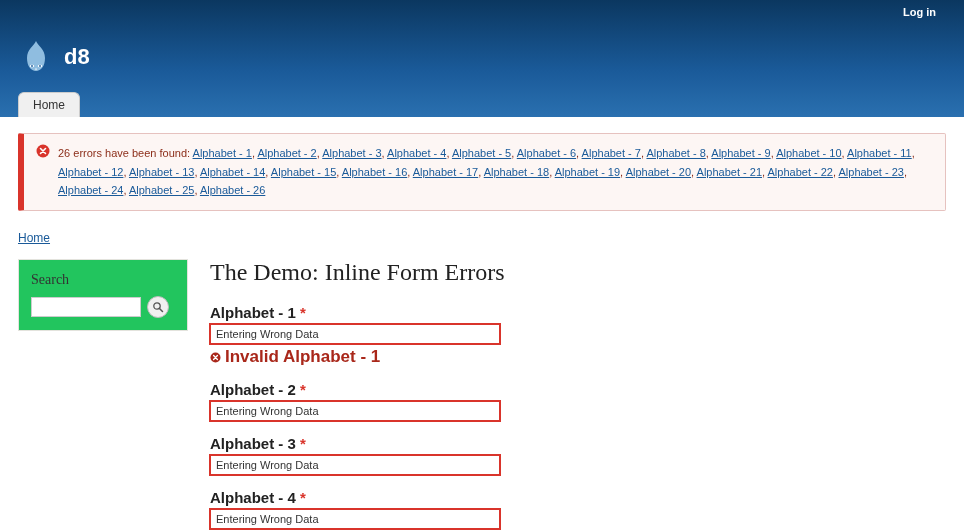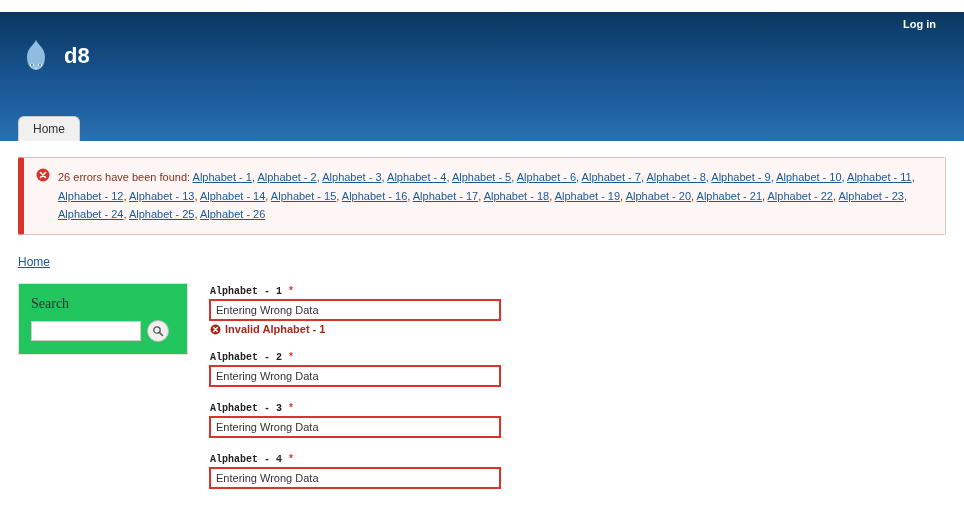--- a/index.html
+++ b/index.html
@@ -1,18 +1,18 @@
 <!DOCTYPE html>
 <html><head>
 <meta charset="utf-8">
 <style>
   * { box-sizing: border-box; margin: 0; padding: 0; }
   body { font-family: Helvetica, Arial, sans-serif; font-size: 12px; color: #333; background: #fff; }
   .header { background: linear-gradient(to bottom, #0b3760 0%, #1a5a99 60%, #2a70b0 100%); color: #fff; position: relative; }
-  .header-inner { max-width: 960px; margin: 12px auto; padding: 4px 16px; position: relative; height: 92px; }
+  .header-inner { max-width: 960px; margin: 0 auto; padding: 17px 16px; position: relative; height: 92px; }
   .login { position: absolute; top: 6px; right: 28px; font-size: 11px; color: #fff; text-decoration: none; font-weight: bold; }
   .brand { display: flex; align-items: center; gap: 10px; padding-top: 22px; }
   .brand-title { font-size: 22px; font-weight: bold; color: #fff; }
   .logo { width: 36px; height: 36px; position: relative; }
   .tabs { max-width: 960px; margin: 0 auto; padding: 0 16px; }
   .tab { display: inline-block; background: #f0f0f0; color: #333; padding: 5px 14px; border-radius: 6px 6px 0 0; font-size: 12px; border: 1px solid #ccc; border-bottom: none; }
   .container { max-width: 960px; margin: 0 auto; padding: 16px; }
   .error-box { background: #fdf6f4; border: 1px solid #e6c2bf; border-left: 6px solid #d9342b; border-radius: 2px; padding: 10px 14px 10px 34px; margin-bottom: 20px; position: relative; font-size: 11px; line-height: 1.7; color: #8c2e1a; }
   .error-box .err-icon { position: absolute; left: 12px; top: 10px; width: 14px; height: 14px; }
   .error-box a { color: #1a5a99; text-decoration: underline; }
@@ -21,24 +21,24 @@
   .breadcrumb a { color: #1a5a99; text-decoration: underline; }
   .layout { display: flex; gap: 22px; align-items: flex-start; }
   .sidebar { width: 170px; background: #22c55e; border: 1px solid #e3e3dd; padding: 12px; }
   .sidebar h3 { font-family: Georgia, "Times New Roman", serif; font-weight: normal; font-size: 14px; color: #333; margin-bottom: 8px; }
   .search-row { display: flex; gap: 6px; align-items: center; }
   .search-row input { width: 110px; border: 1px solid #ccc; height: 20px; padding: 2px 4px; font-size: 11px; }
   .search-btn { width: 22px; height: 22px; border: 1px solid #bbb; border-radius: 50%; background: #f0f0f0; display: flex; align-items: center; justify-content: center; cursor: pointer; }
   .main { flex: 1; }
   .main h1 { font-family: Georgia, "Times New Roman", serif; font-weight: normal; font-size: 24px; color: #222; margin-bottom: 18px; }
   .field { margin-bottom: 14px; }
-  .field-label { font-family: Liberation Mono, monospace; font-size: 10px; color: #222; font-weight: bold; margin-bottom: 3px; display: inline-block; }
+  .field-label { font-family: Liberation Sans, sans-serif; font-size: 15px; color: #222; font-weight: bold; margin-bottom: 3px; display: inline-block; }
   .req { color: #d9342b; }
   .field input { width: 290px; border: 1px solid #d9342b; height: 20px; padding: 2px 5px; font-size: 11px; color: #333; outline: 1px solid #d9342b; outline-offset: 0; }
-  .field-error { color: #a9271a; font-weight: bold; font-size: 11px; margin-top: 3px; display: flex; align-items: center; gap: 4px; }
+  .field-error { color: #a9271a; font-weight: bold; font-size: 17px; margin-top: 3px; display: flex; align-items: center; gap: 4px; }
   .mini-err-icon { width: 11px; height: 11px; flex-shrink: 0; }
   svg { display: block; }
 </style>
 </head>
 <body>
 
 <div class="header">
   <a class="login">Log in</a>
   <div class="header-inner">
     <div class="brand">
@@ -86,20 +86,21 @@
             <svg viewBox="0 0 12 12" width="12" height="12">
               <circle cx="5" cy="5" r="3.2" stroke="#555" stroke-width="1.3" fill="none"></circle>
               <line x1="7.5" y1="7.5" x2="10.5" y2="10.5" stroke="#555" stroke-width="1.5" stroke-linecap="round"></line>
             </svg>
           </span>
         </button>
       </div>
     </aside>
 
     <main class="main">
+      <h1>The Demo: Inline Form Errors</h1>
       <div id="fields">
           <div class="field"><span class="field-label">Alphabet - 1 <span class="req">*</span></span><br><input type="text" value="Entering Wrong Data" style=""><div class="field-error">
               <span class="mini-err-icon">
                 <svg viewBox="0 0 11 11" width="11" height="11">
                   <circle cx="5.5" cy="5.5" r="5" fill="#a9271a"></circle>
                   <path d="M3.6 3.6 L7.4 7.4 M7.4 3.6 L3.6 7.4" stroke="#fff" stroke-width="1.4" stroke-linecap="round"></path>
                 </svg>
               </span>
               <span>Invalid Alphabet - 1</span>
             </div></div>

